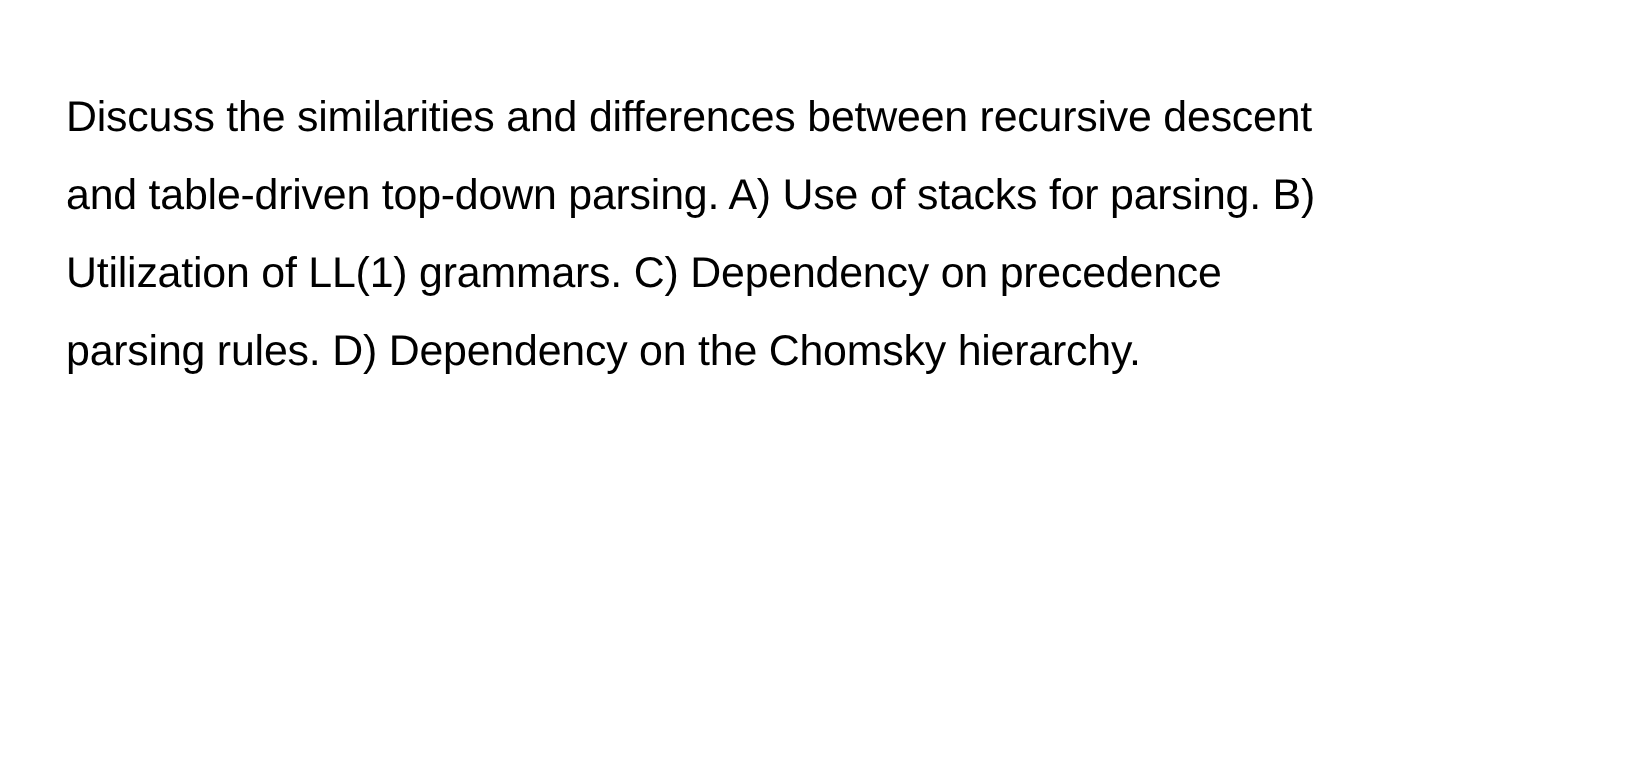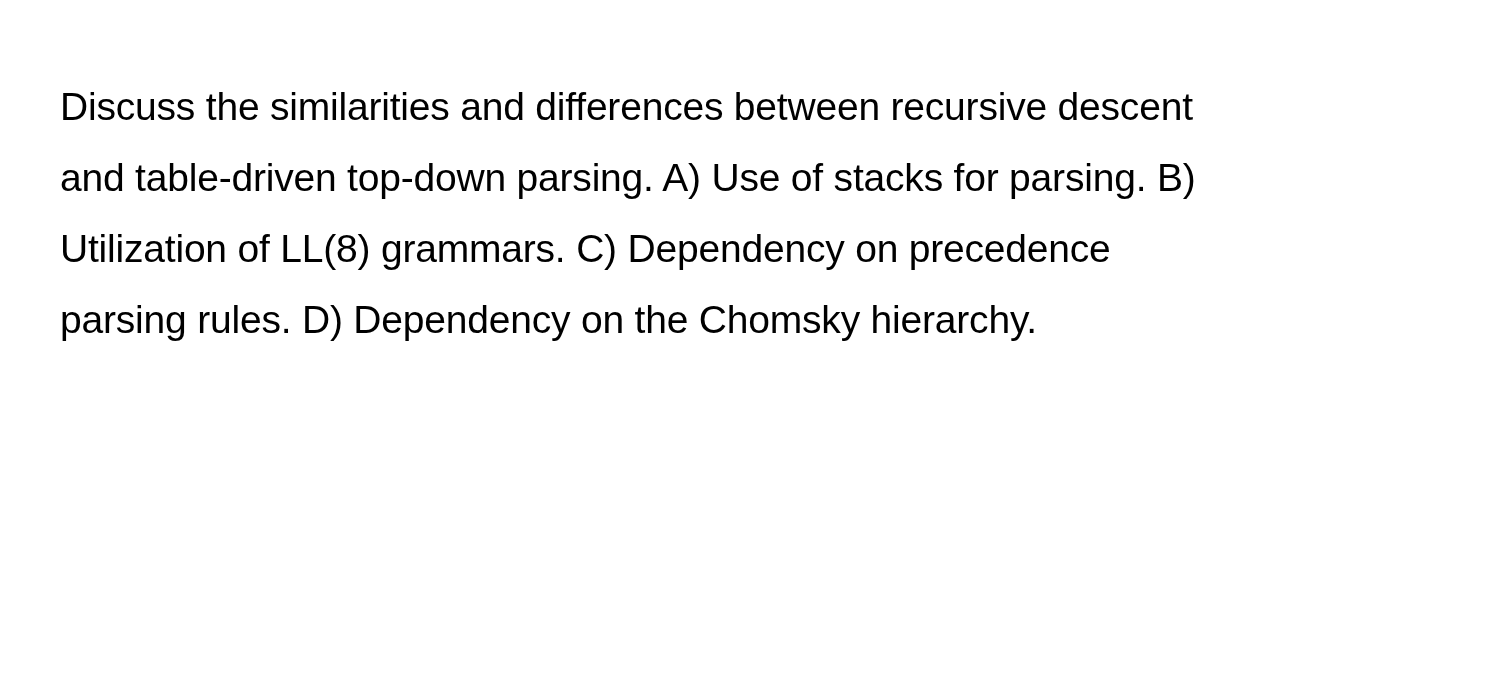--- a/index.html
+++ b/index.html
@@ -22,13 +22,13 @@
       line-height: 1.82;
       color: #000000;
       font-weight: 400;
       letter-spacing: -0.2px;
       max-width: 1140px;
     }
   </style>
 </head>
 <body>
 
-<div class="question-text">Discuss the similarities and differences between recursive descent and table-driven top-down parsing. A) Use of stacks for parsing. B) Utilization of LL(8) grammars. C) Dependency on precedence parsing rules. D) Dependency on the Chomsky hierarchy.</div>
+<div class="question-text">Discuss the similarities and differences between recursive descent and table-driven top-down parsing. A) Use of stacks for parsing. B) Utilization of LL(1) grammars. C) Dependency on precedence parsing rules. D) Dependency on the Chomsky hierarchy.</div>
 
 </body></html>

